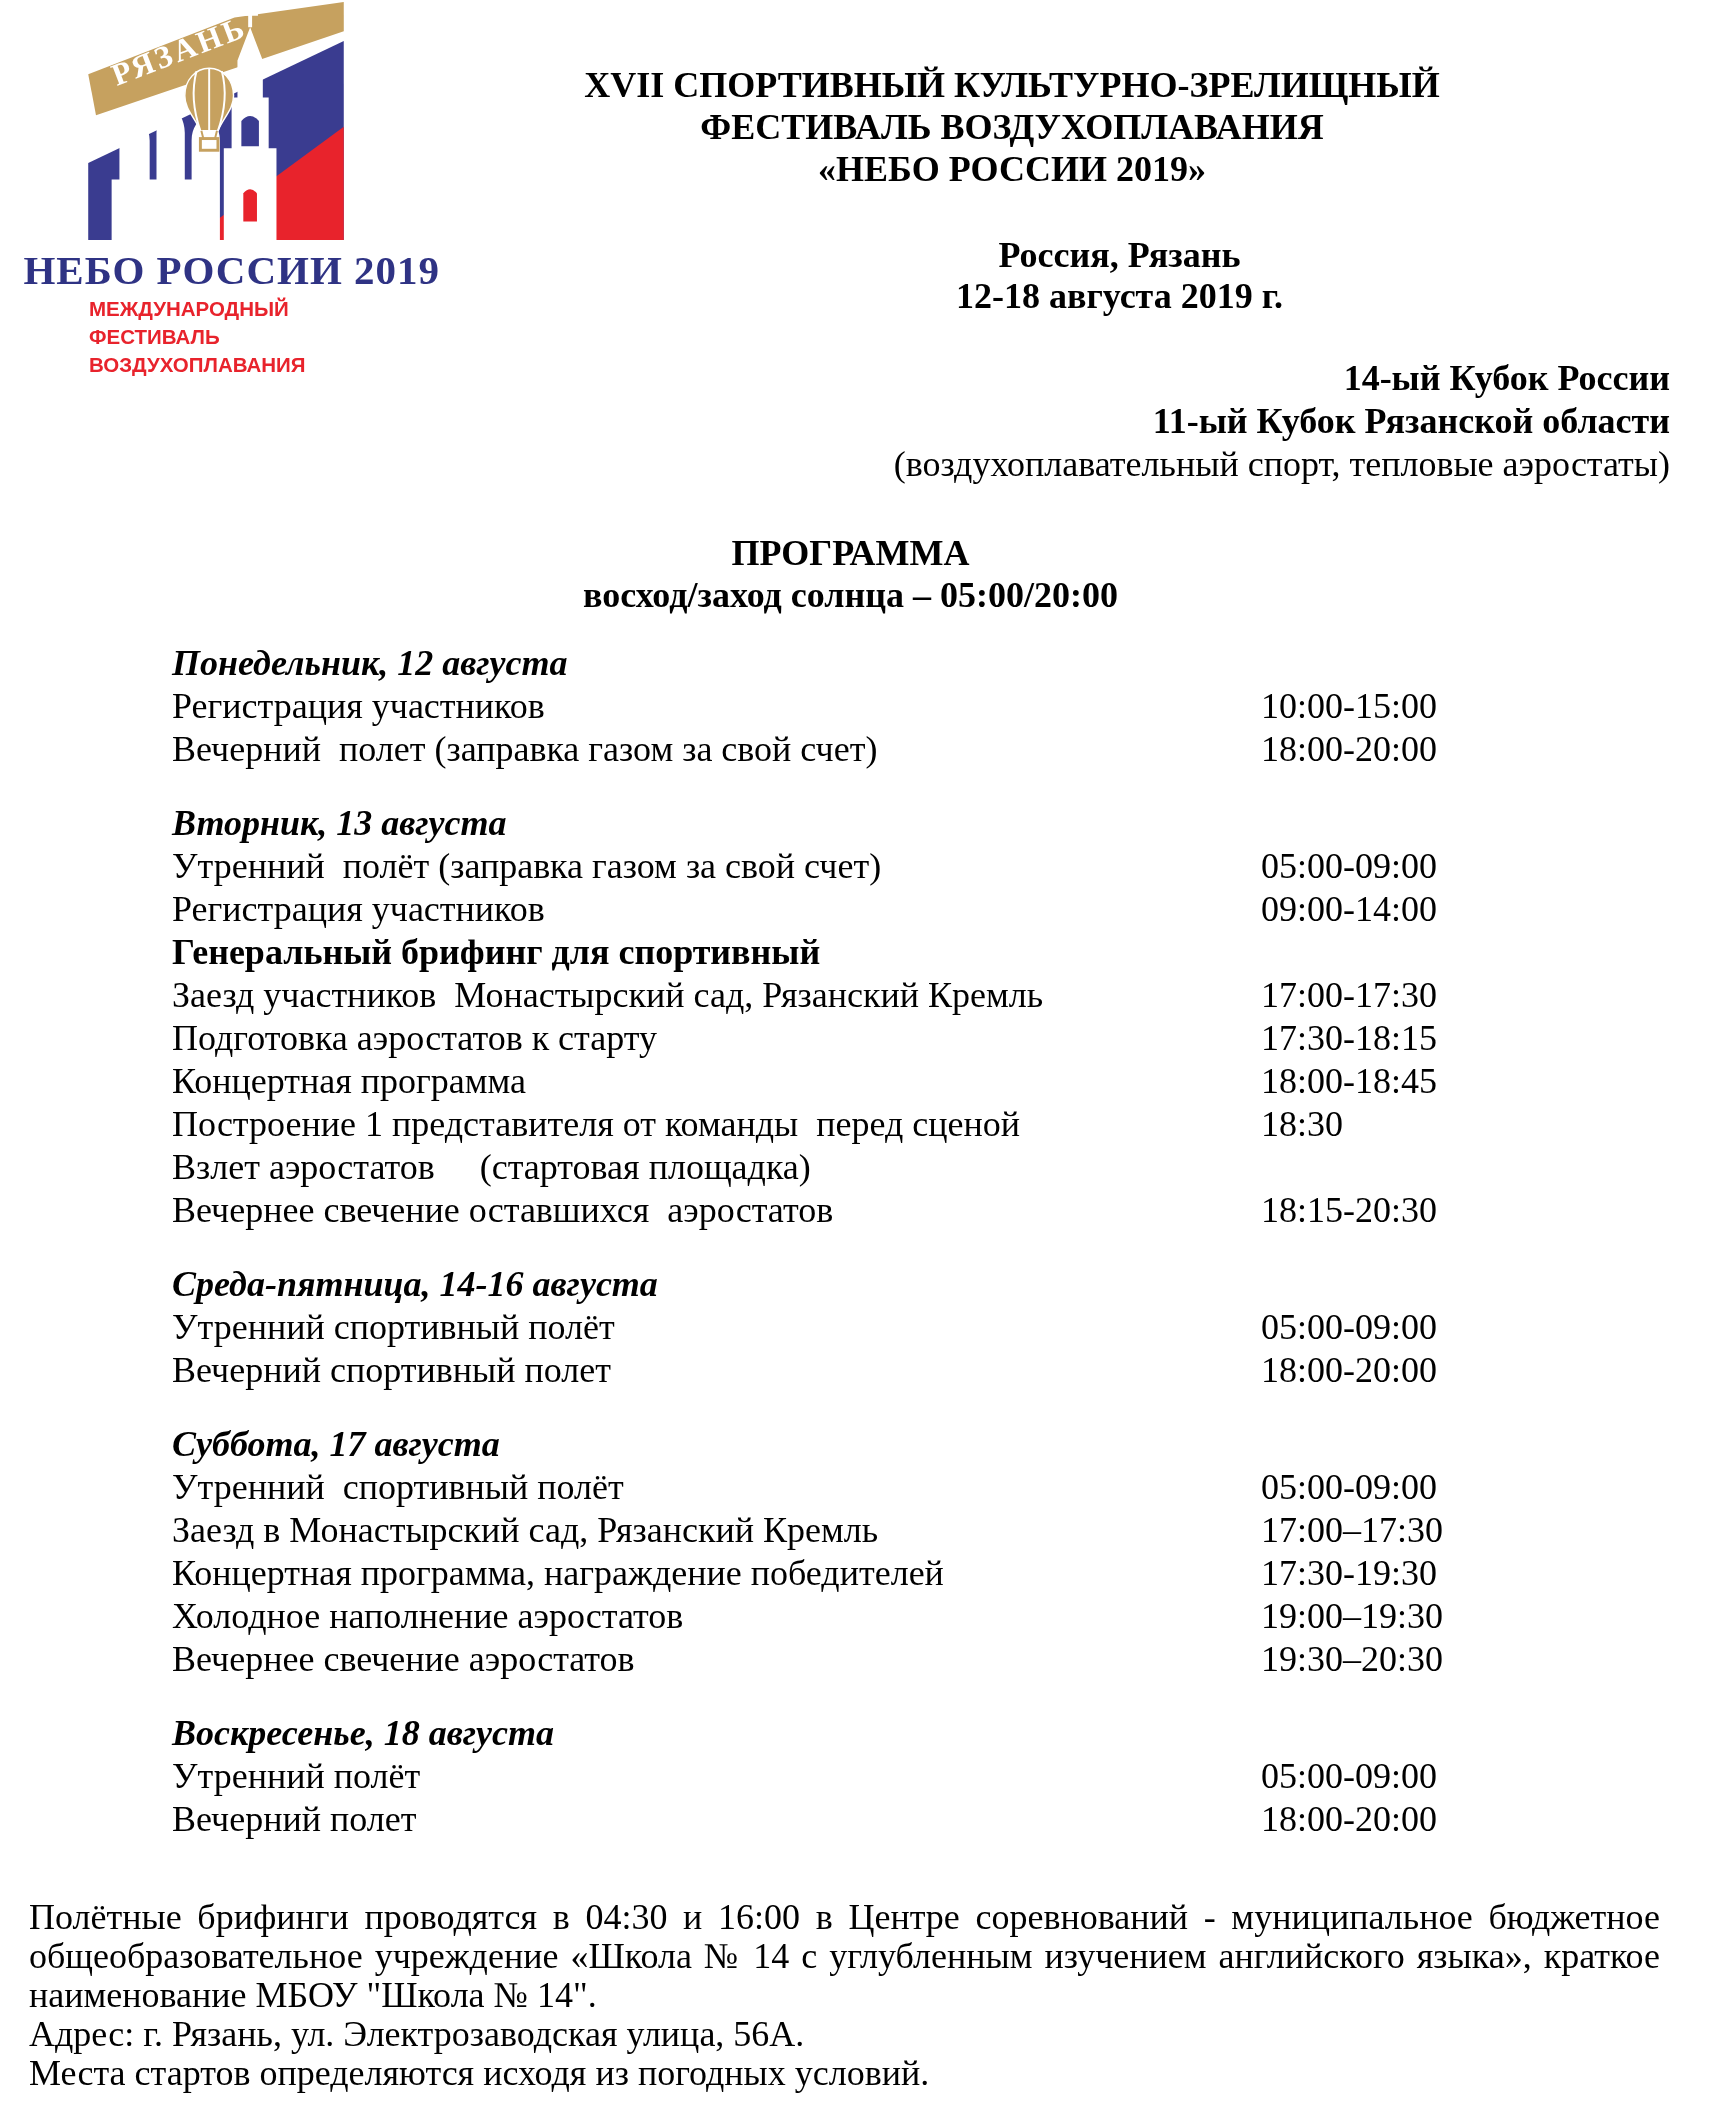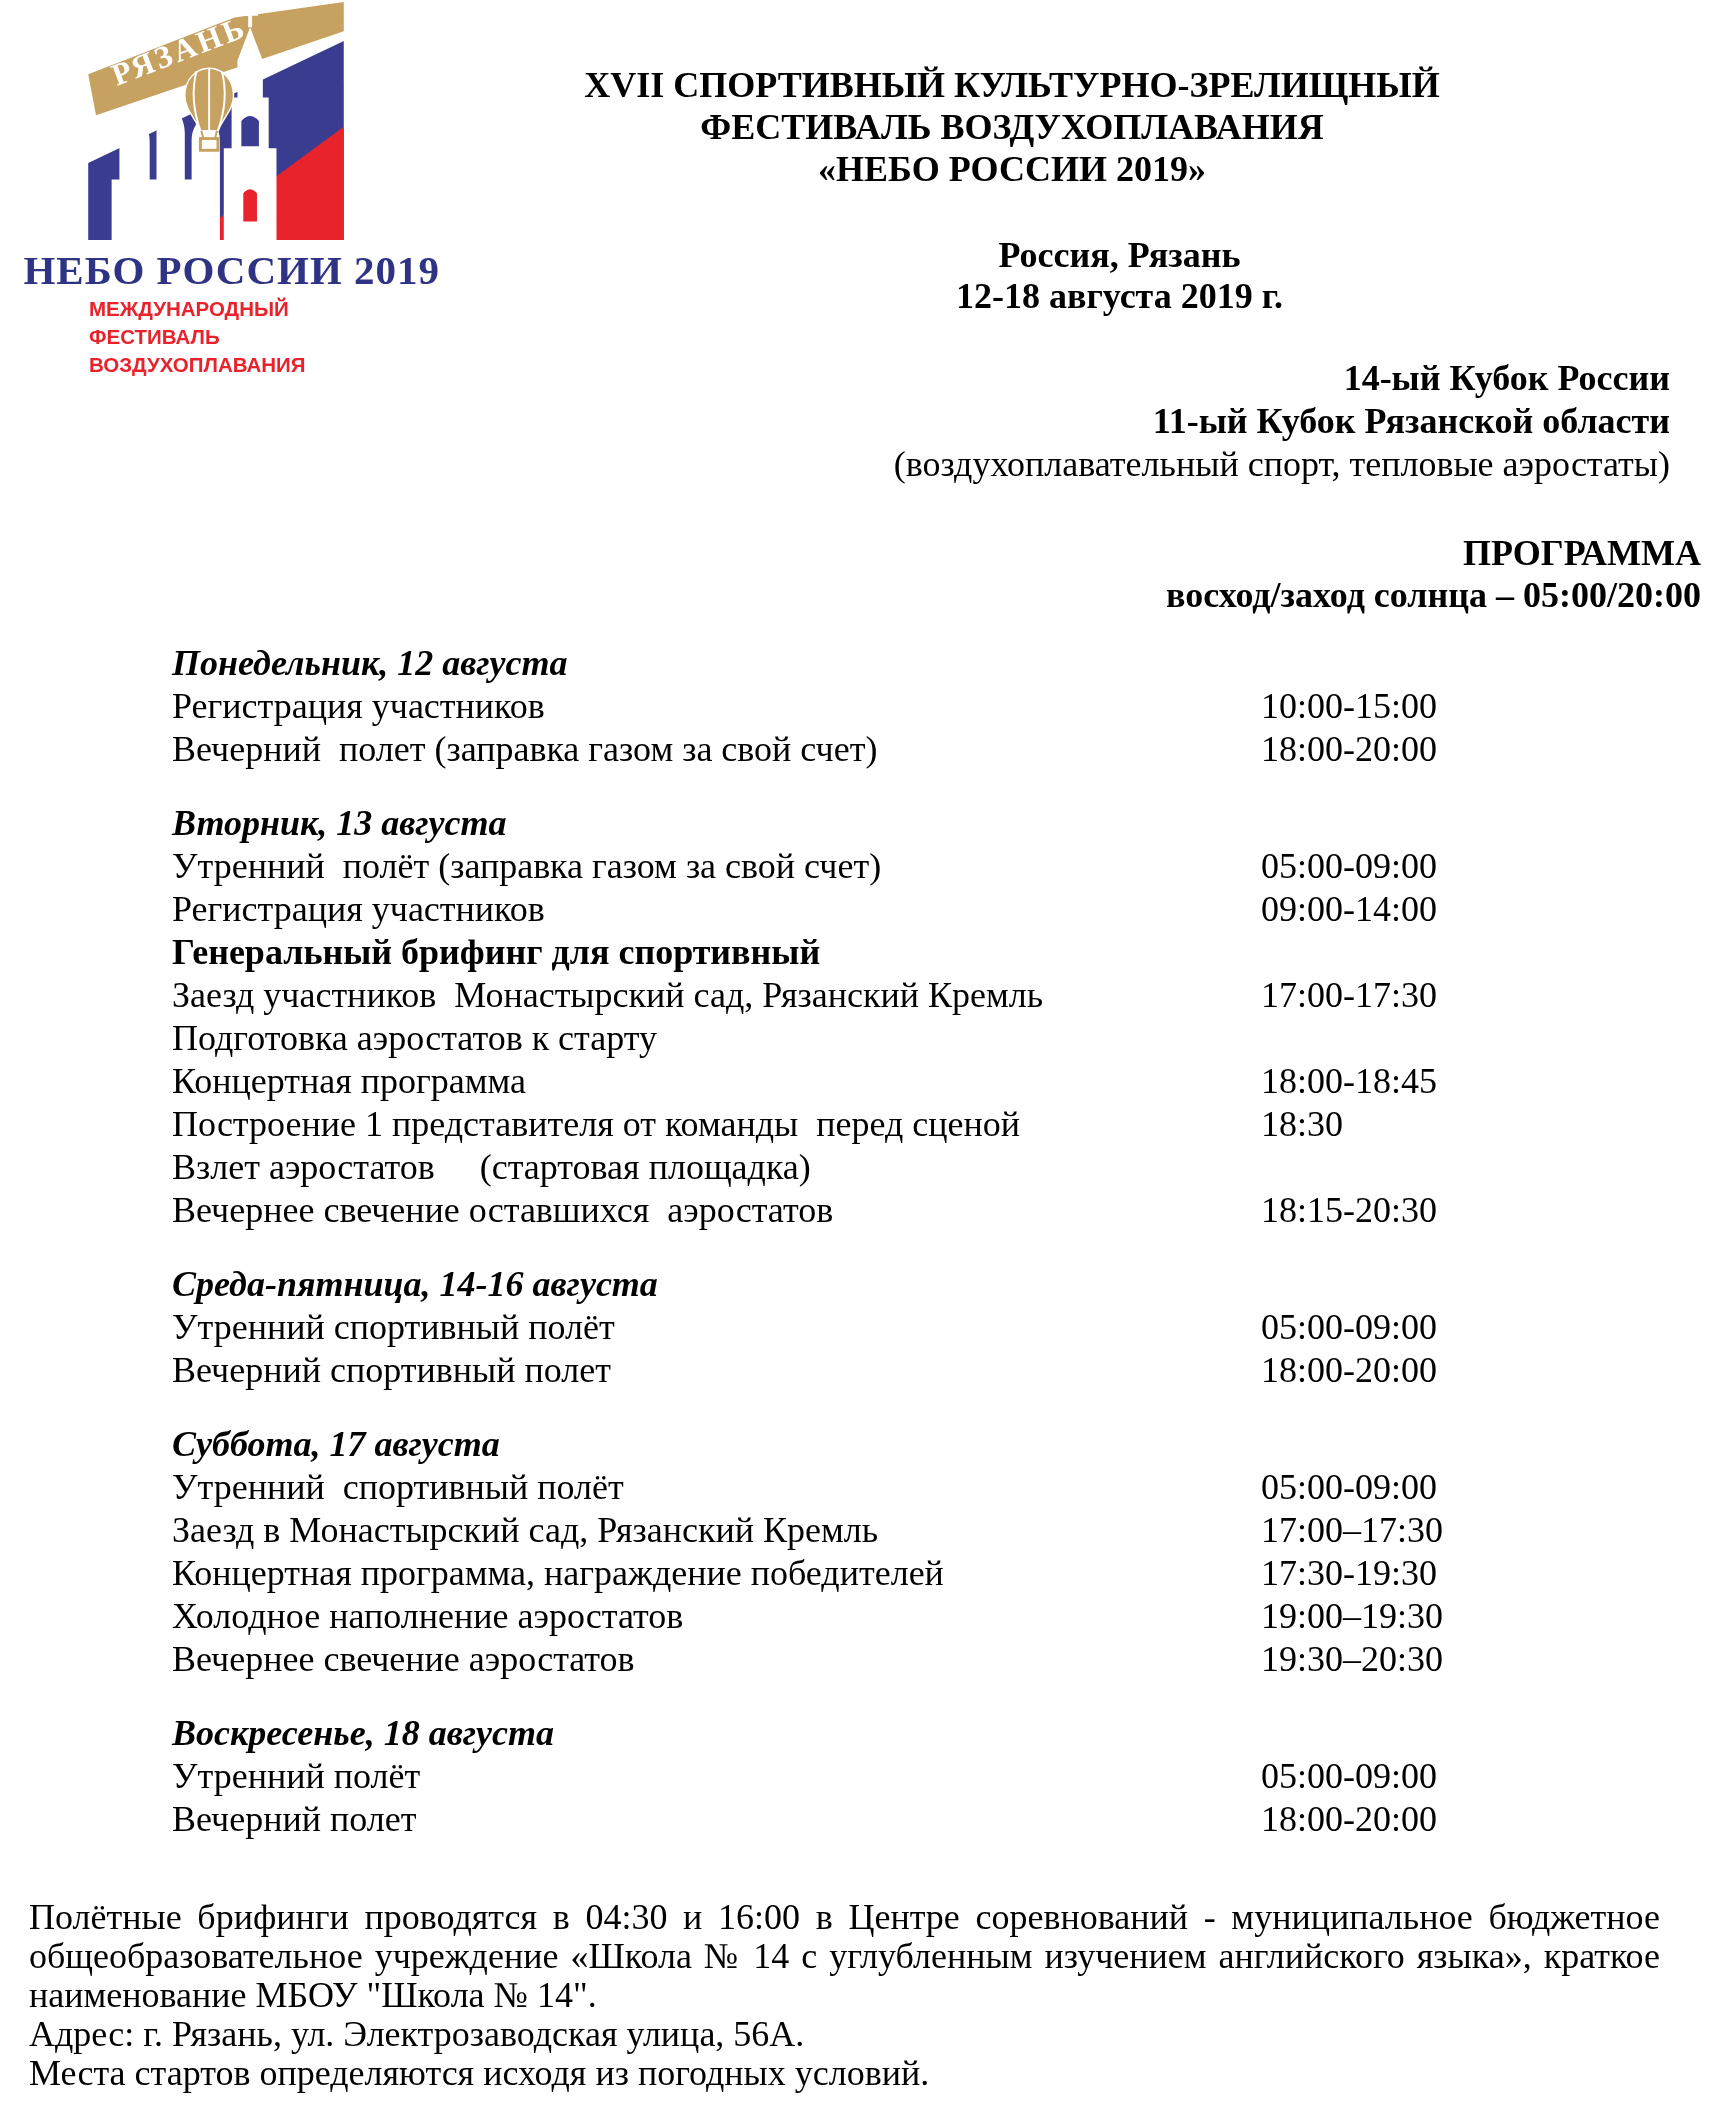--- a/index.html
+++ b/index.html
@@ -27,21 +27,21 @@
   .loc-block{
     position:absolute;left:507px;top:235px;width:1225px;text-align:center;
     font-weight:bold;font-size:36px;line-height:41px;
   }
   .cups-block{
     position:absolute;right:65px;top:357px;text-align:right;
     font-size:36px;line-height:43px;
   }
   .cups-block .bold{font-weight:bold;}
   .program-head{
-    position:absolute;left:0;top:532px;width:1701px;text-align:right;
+    position:absolute;left:0;top:532px;width:1701px;text-align:center;
     font-weight:bold;font-size:36px;line-height:42px;
   }
   
   #schedule{position:absolute;left:172px;top:625px;width:1492px;font-size:36px;}
   .day-section{margin-top:31px;}
   .day-section:first-child{margin-top:17px;}
   .day-title{font-weight:bold;font-style:italic;line-height:43px;}
   .event-row{display:grid;grid-template-columns:1089px auto;line-height:43px;}
   .event-row.bold{font-weight:bold;}
   .event-name{white-space:pre-wrap;}
@@ -137,20 +137,21 @@
         </div>
         <div class="event-row bold">
           <span class="event-name">Генеральный брифинг для спортивный</span>
         </div>
         <div class="event-row">
           <span class="event-name">Заезд участников  Монастырский сад, Рязанский Кремль</span>
           <span class="event-time">17:00-17:30</span>
         </div>
         <div class="event-row">
           <span class="event-name">Подготовка аэростатов к старту</span>
+          <span class="event-time">17:30-18:15</span>
         </div>
         <div class="event-row">
           <span class="event-name">Концертная программа</span>
           <span class="event-time">18:00-18:45</span>
         </div>
         <div class="event-row">
           <span class="event-name">Построение 1 представителя от команды  перед сценой</span>
           <span class="event-time">18:30</span>
         </div>
         <div class="event-row">

